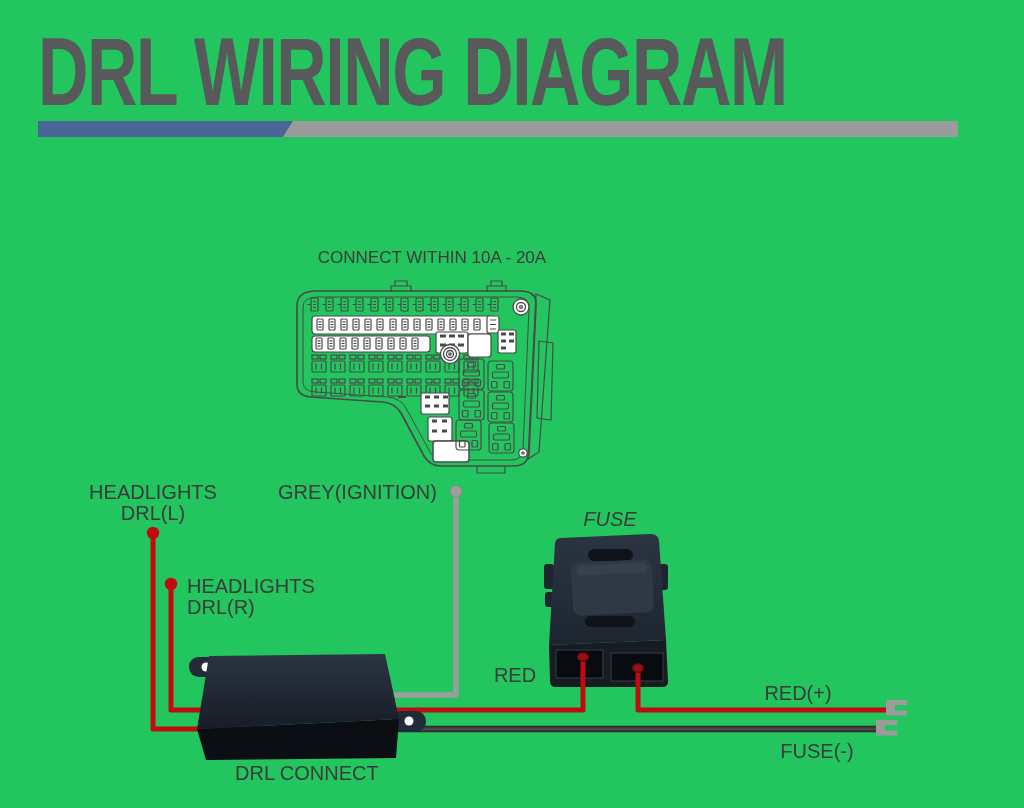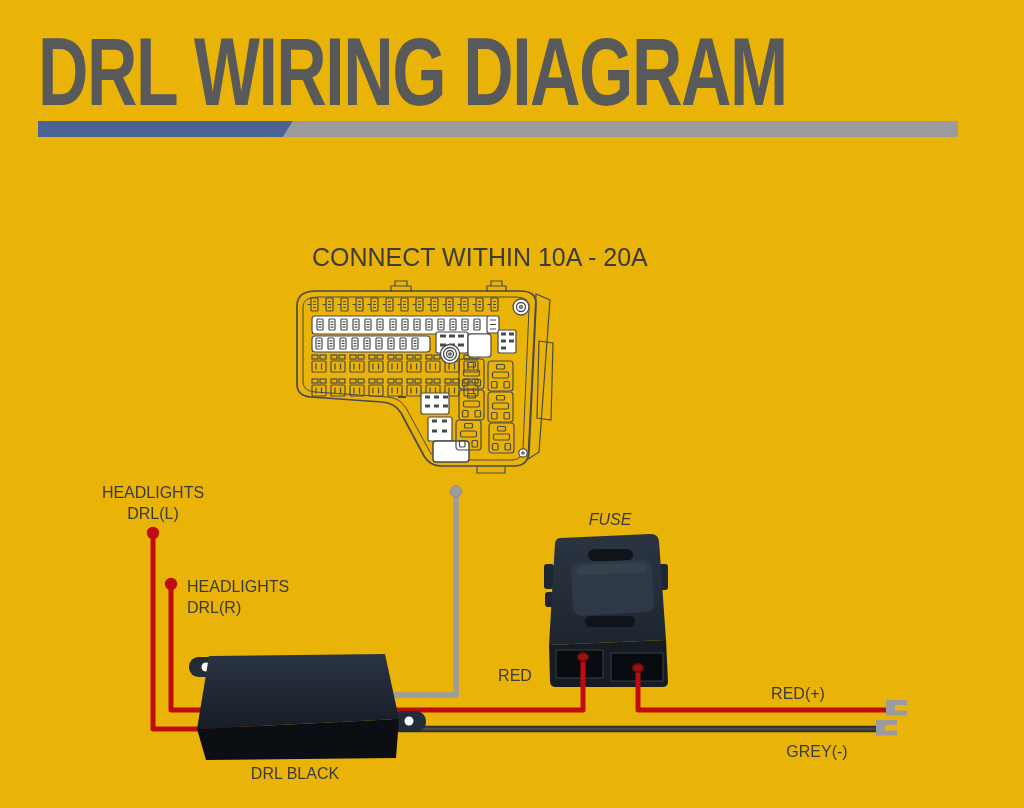--- a/index.html
+++ b/index.html
@@ -1,26 +1,26 @@
 <!DOCTYPE html>
 <html style="--title-text: #58595b; --bar-blue: #4a6496; --bar-gray: #9b9b9b; --label-text: #3b3b3b; --wire-red: #c00c0f; --wire-gray: #9c9d9d; --wire-black: #343030; --line-art: #4a4a4a;"><head>
 <meta charset="utf-8">
 <style>
   html,body{margin:0;padding:0;background:#fff;}
-  .stage{position:relative;width:1024px;height:808px;background:#eab308;overflow:hidden;
+  .stage{position:relative;width:1024px;height:808px;background:#22c55e;overflow:hidden;
          font-family:"Liberation Sans","DejaVu Sans",sans-serif;}
   .title{position:absolute;left:38px;top:22px;margin:0;color:var(--title-text,#58595b);
          font-size:97px;font-weight:bold;letter-spacing:-2px;line-height:100px;white-space:nowrap;}
   .title span{display:inline-block;transform:scaleX(.72);transform-origin:left center;}
   .bar{position:absolute;top:121px;height:16px;}
   .bar-blue{left:38px;width:255px;background:var(--bar-blue,#4a6496);
             clip-path:polygon(0 0,100% 0,calc(100% - 10px) 100%,0 100%);}
   .bar-gray{left:283px;width:675px;background:var(--bar-gray,#9b9b9b);
             clip-path:polygon(10px 0,100% 0,100% 100%,0 100%);}
-  .lbl{position:absolute;color:var(--label-text,#3b3b3b);font-size:16px;line-height:21px;white-space:nowrap;}
+  .lbl{position:absolute;color:var(--label-text,#3b3b3b);font-size:20px;line-height:21px;white-space:nowrap;}
   .ctr{text-align:center;}
   svg.overlay{position:absolute;left:0;top:0;}
   .art{stroke:var(--line-art,#4a4a4a);fill:none;}
   .art rect,.art circle{fill:#fff;}
   .art path{fill:none;}
   .wire-red{stroke:var(--wire-red,#c00c0f);fill:none;}
   .wire-gray{stroke:var(--wire-gray,#9c9d9d);fill:none;}
 </style>
 </head>
 <body>
@@ -239,35 +239,36 @@
       <rect x="391" y="711" width="35" height="21" rx="10" fill="#222b38"></rect>
       <circle cx="409" cy="721" r="4.5" fill="#fff"></circle>
       <path d="M209,656 L385,654 L399,719 L197,729 Z" fill="url(#gTop)"></path>
       <path d="M197,729 L399,719 L396,758 L206,760 Z" fill="#0b0e13"></path>
     </g>
 
     <path d="M886,700 h21 v5 h-12 v5.5 h12 v5 h-21 Z" fill="#9b9b9b"></path>
     <path d="M876,720 h21 v5 h-12 v5.5 h12 v5 h-21 Z" fill="#9b9b9b"></path>
   </svg>
 
-  <div class="lbl ctr" style="left:312px;top:247px;width:264px;font-size:25px;">CONNECT WITHIN 10A - 20A</div>
+  <div class="lbl ctr" style="left:300px;top:247px;width:264px;font-size:17px;">CONNECT WITHIN 10A - 20A</div>
 
   <div class="lbl ctr" style="left:83px;top:482px;width:140px;">
     <div>HEADLIGHTS</div>
     <div>DRL(L)</div>
   </div>
 
+  <div class="lbl" style="left:278px;top:482px;">GREY(IGNITION)</div>
 
   <div class="lbl" style="left:187px;top:576px;">
     <div>HEADLIGHTS</div>
     <div>DRL(R)</div>
   </div>
 
   <div class="lbl ctr" style="left:560px;top:509px;width:100px;font-style:italic;">FUSE</div>
 
   <div class="lbl ctr" style="left:480px;top:665px;width:70px;">RED</div>
 
   <div class="lbl ctr" style="left:738px;top:683px;width:120px;">RED(+)</div>
 
-  <div class="lbl ctr" style="left:752px;top:741px;width:130px;">GREY(-)</div>
-
-  <div class="lbl ctr" style="left:235px;top:763px;width:120px;">DRL BLACK</div>
+  <div class="lbl ctr" style="left:752px;top:741px;width:130px;">FUSE(-)</div>
+
+  <div class="lbl ctr" style="left:235px;top:763px;width:120px;">DRL CONNECT</div>
 </div>
 
 </body></html>

